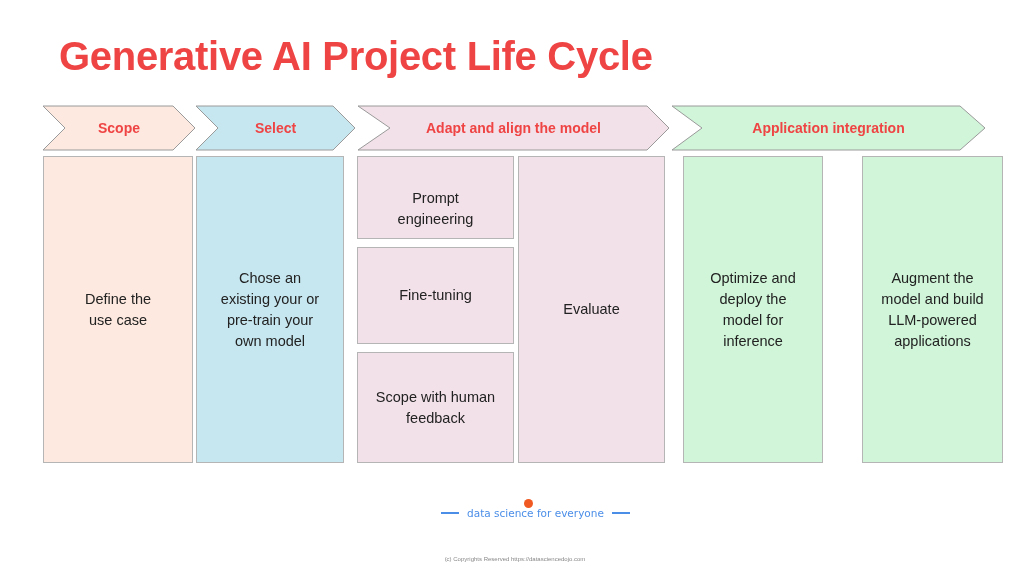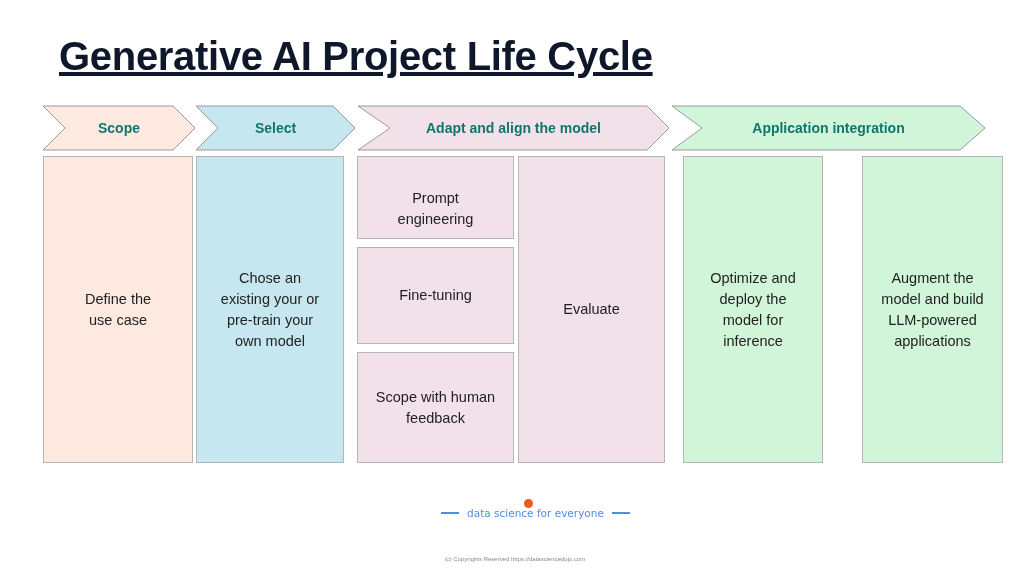--- a/index.html
+++ b/index.html
@@ -1,23 +1,23 @@
 <!DOCTYPE html>
 <html><head>
 <meta charset="utf-8">
 <style>
   html, body { margin:0; padding:0; }
   body { width:1030px; height:579px; background:#ffffff; position:relative; overflow:hidden;
          font-family:"Liberation Sans", "DejaVu Sans", sans-serif; color:#1a1a1a; }
-  .title { position:absolute; left:59px; top:34px; font-size:40px; font-weight:bold; color:#0f172a;
-           letter-spacing:-0.3px; white-space:nowrap;text-decoration:underline; }
+  .title { position:absolute; left:59px; top:34px; font-size:40px; font-weight:bold; color:#ef4444;
+           letter-spacing:-0.3px; white-space:nowrap; }
   .arrow { position:absolute; top:106px; height:44px; }
   .arrow svg { position:absolute; left:0; top:0; width:100%; height:100%; overflow:visible; }
   .arrow .lbl { position:absolute; left:0; right:0; top:0; bottom:0; display:flex; align-items:center;
-                justify-content:center; font-weight:bold; font-size:14px; color:#0f766e; }
+                justify-content:center; font-weight:bold; font-size:14px; color:#ef4444; }
   .box { position:absolute; box-sizing:border-box; border:1.5px solid #b5b5b5; display:flex;
          align-items:center; justify-content:center; text-align:center; font-size:14.5px;
          line-height:21px; color:#222; padding:0 16px; }
   .peach { background:#fde9df; }
   .blue { background:#c7e7f0; }
   .pink { background:#f3e1e9; }
   .green { background:#d0f5d8; }
   .logo { position:absolute; left:0; width:1030px; top:506px; text-align:center; }
   .logo-main { font-family:"DejaVu Sans", sans-serif; font-size:23px; letter-spacing:-0.5px; line-height:26px; }
   .logo-main .c1 { color:#4b8ee8; }

